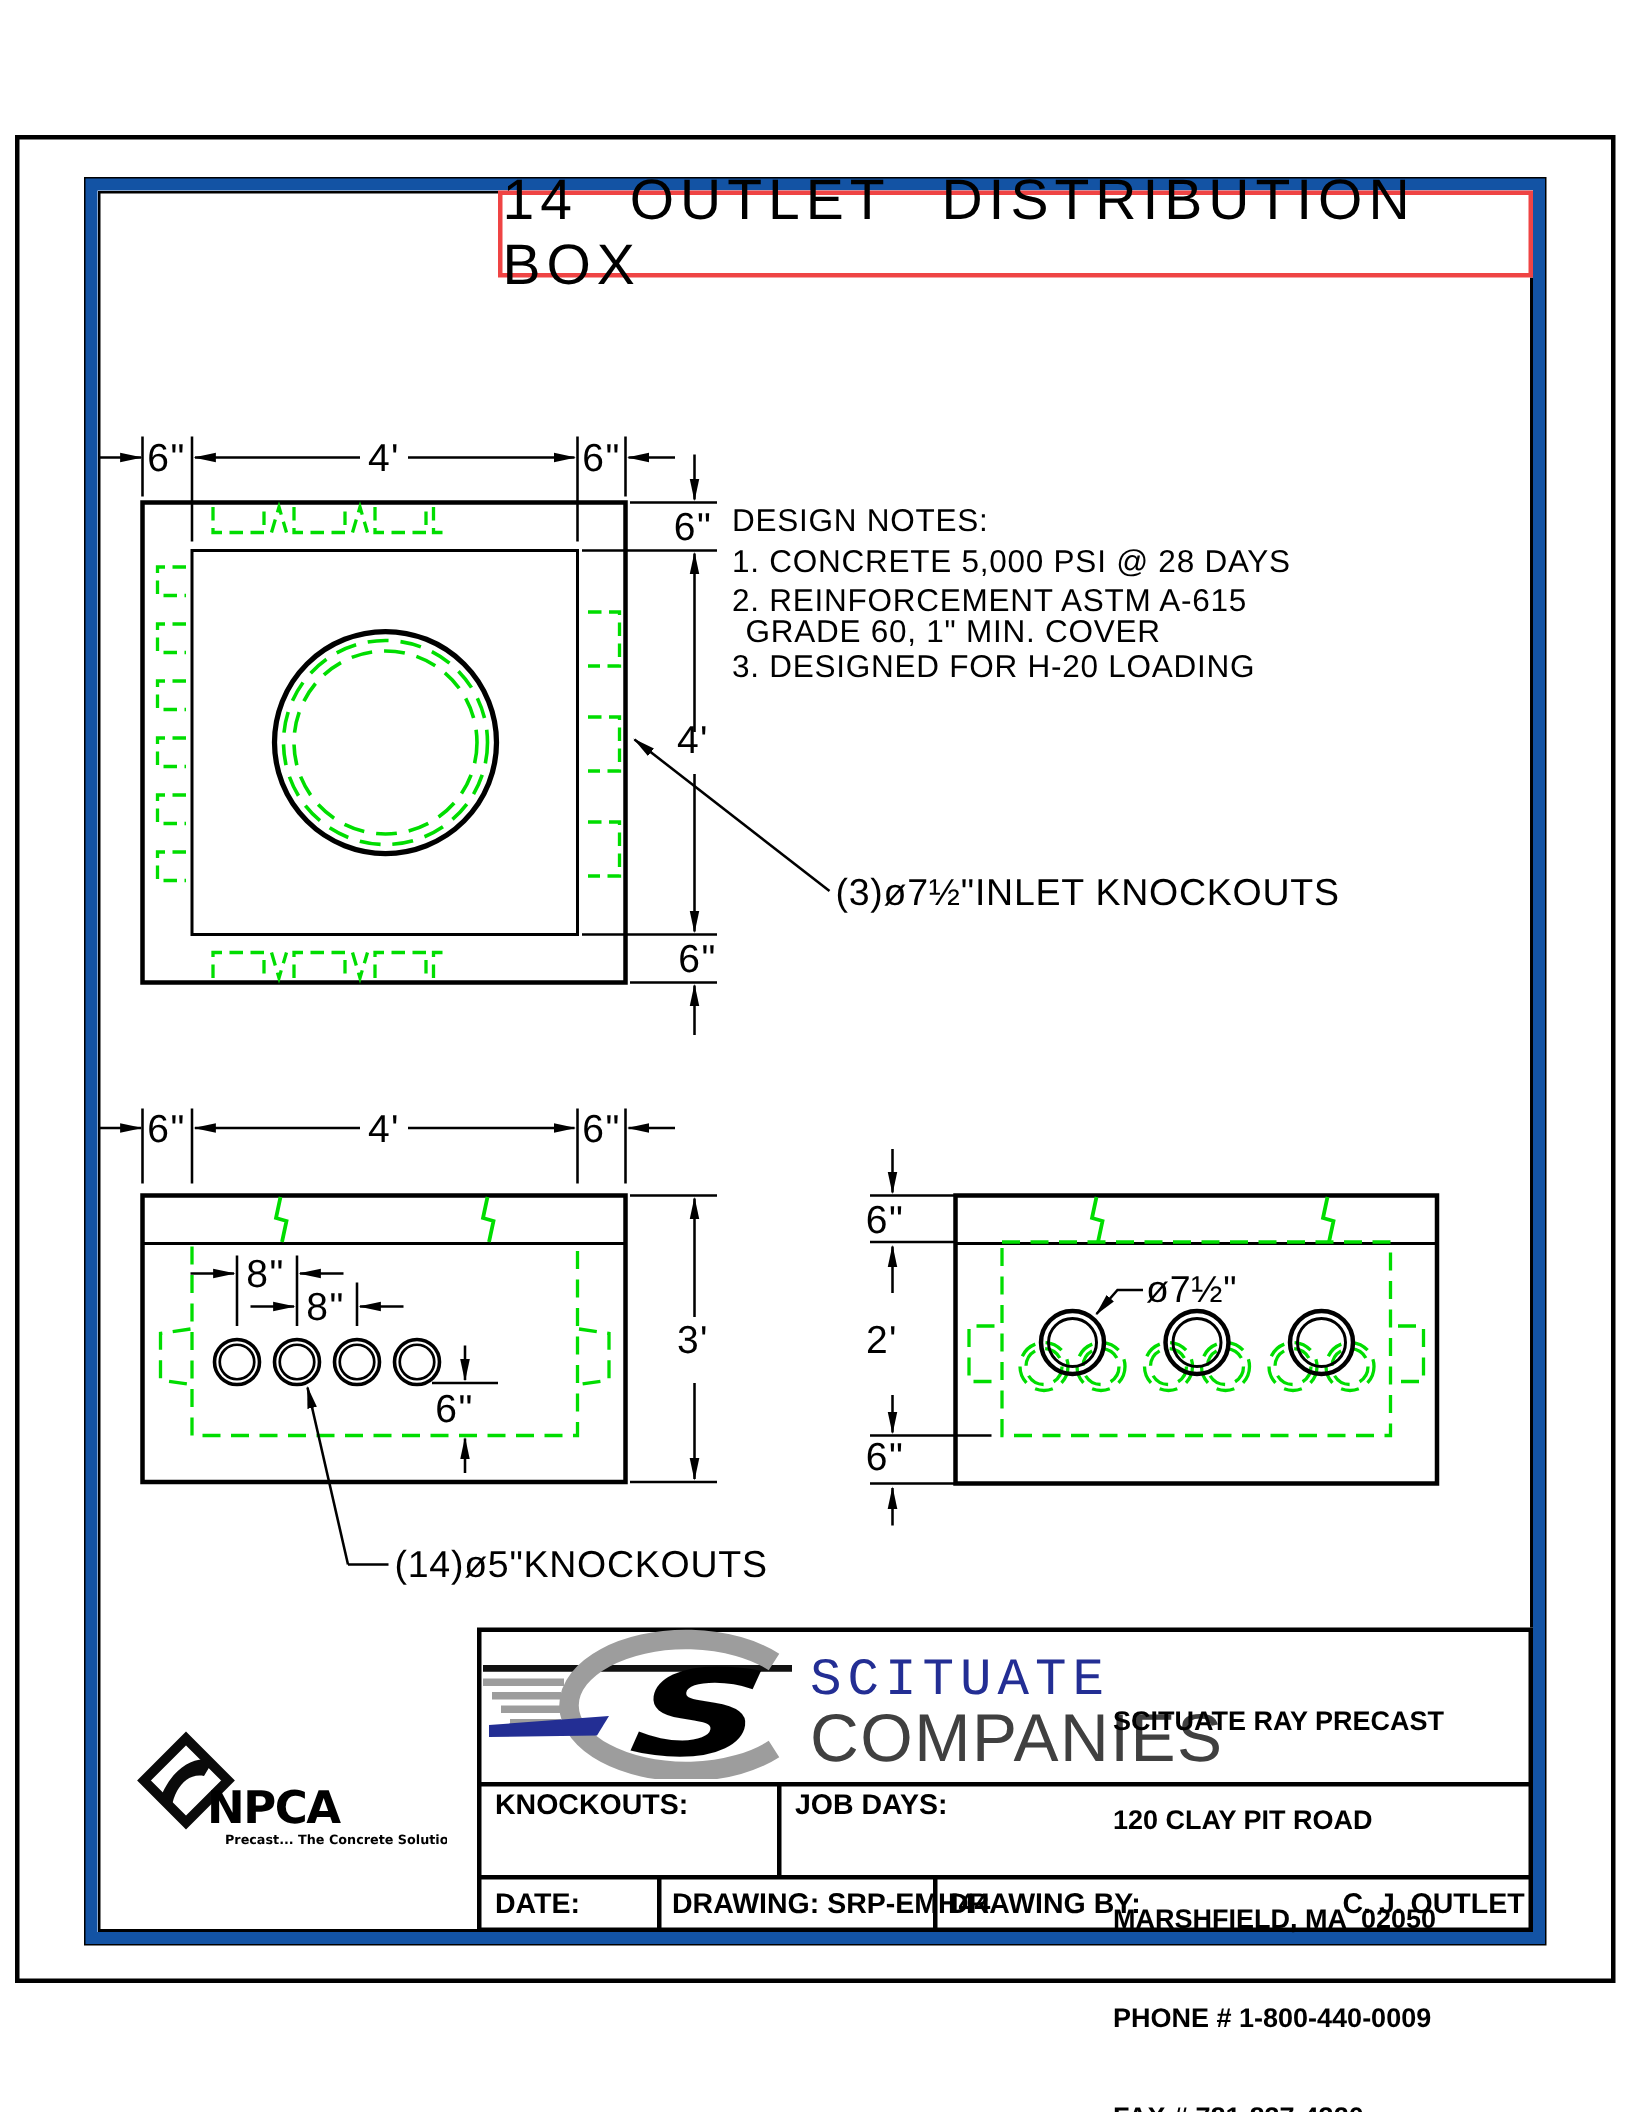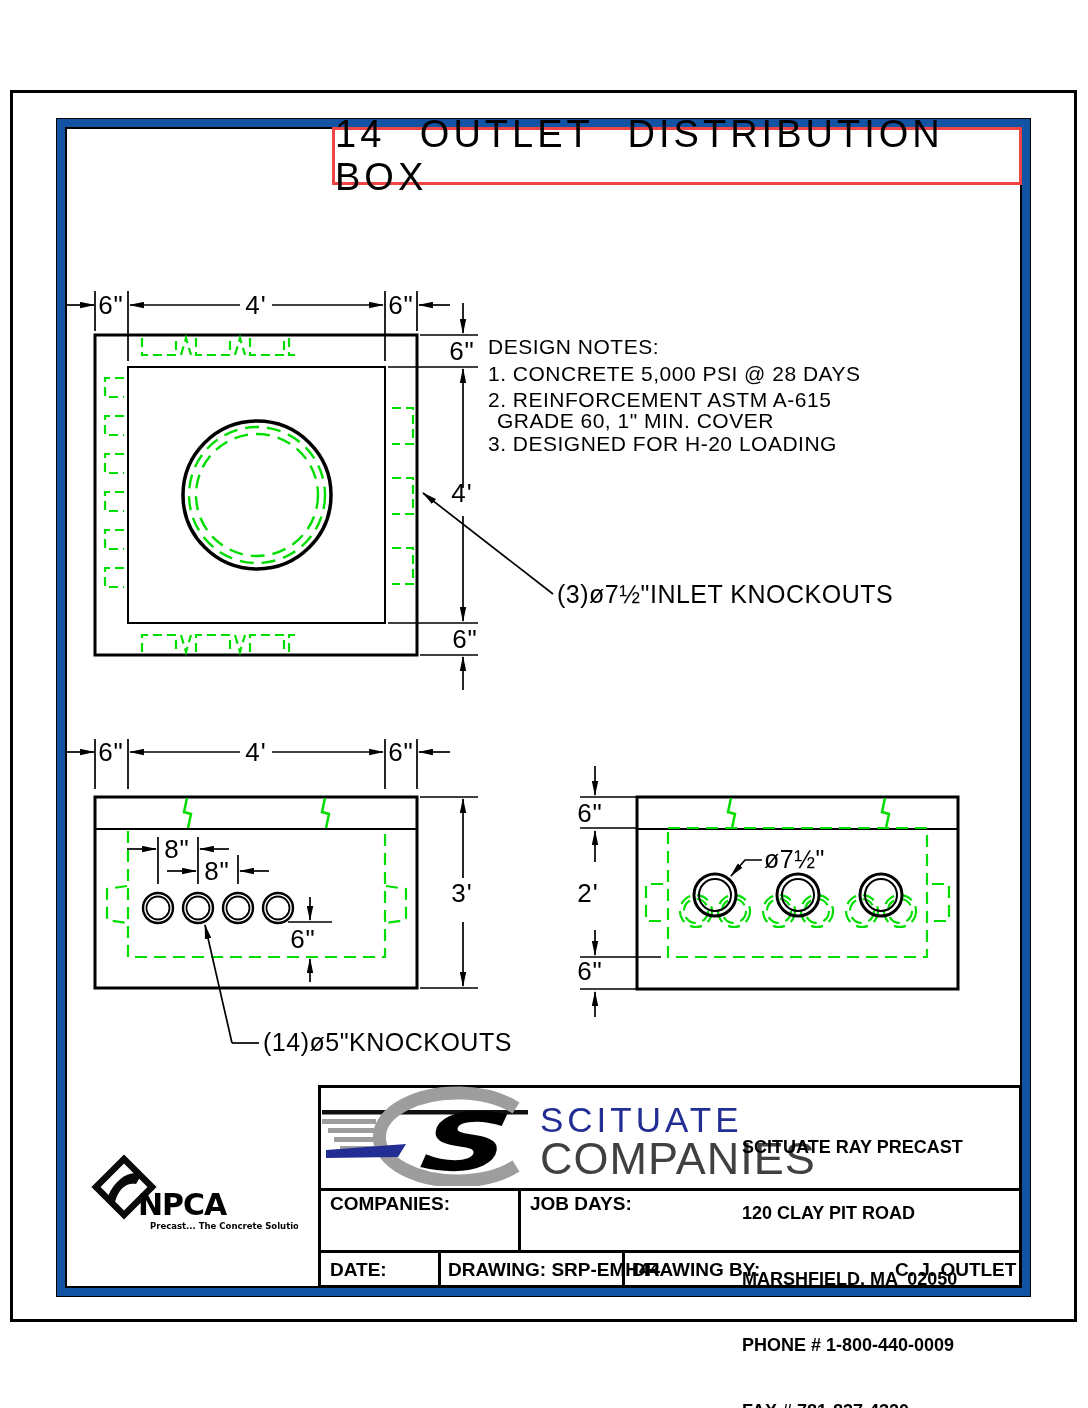--- a/index.html
+++ b/index.html
@@ -23,21 +23,21 @@
         border:3px solid #000;box-sizing:border-box;background:#fff;}
   .tb-h1{position:absolute;left:318px;top:1188px;width:704px;height:0;border-top:3px solid #000;}
   .tb-h2{position:absolute;left:318px;top:1250px;width:704px;height:0;border-top:3px solid #000;}
   .tb-v1{position:absolute;left:518px;top:1188px;width:0;height:62px;border-left:3px solid #000;}
   .tb-v2{position:absolute;left:438px;top:1250px;width:0;height:38px;border-left:3px solid #000;}
   .tb-v3{position:absolute;left:622px;top:1250px;width:0;height:38px;border-left:3px solid #000;}
   .tb-label{position:absolute;font-size:19px;font-weight:bold;color:#000;white-space:pre;}
   .addr{position:absolute;left:742px;top:1092px;font-size:18px;font-weight:bold;
         line-height:22px;color:#000;white-space:pre;}
   .logo-scituate-1{position:absolute;left:540px;top:1100px;font-size:35px;letter-spacing:4px;
-        color:#232e94;white-space:pre;}
+        color:#232e94;white-space:pre;font-family:Liberation Mono, monospace;}
   .logo-scituate-2{position:absolute;left:540px;top:1133px;font-size:45px;letter-spacing:1px;
         color:#404040;white-space:pre;}
 </style>
 </head>
 <body>
 
 <div class="page">
 
   <div class="outer-border"></div>
   <div class="blue-frame"></div>
@@ -257,20 +257,20 @@
     <div>FAX # 781-837-4320</div>
   </div>
 
   <svg width="210" height="92" viewBox="0 0 210 92" style="left:88px;top:1150px;">
     <polygon points="36,9 64,37 36,65 8,37" fill="#fff" stroke="#0a0a0a" stroke-width="6.5"></polygon>
     <path d="M20,46 C28,28 42,20 54,24 L48,34 C38,32 30,40 27,52 Z" fill="#0a0a0a"></path>
     <text x="50" y="65" font-family="DejaVu Sans, sans-serif" font-weight="900" font-size="30" letter-spacing="-1" fill="#0a0a0a">NPCA</text>
     <text x="62" y="79" font-family="DejaVu Sans, sans-serif" font-weight="bold" font-size="8.5" fill="#0a0a0a">Precast... The Concrete Solution.</text>
   </svg>
 
-  <span class="tb-label" style="left:330px;top:1193px;">COMPANIES:</span>
+  <span class="tb-label" style="left:330px;top:1193px;">KNOCKOUTS:</span>
   <span class="tb-label" style="left:530px;top:1193px;">JOB DAYS:</span>
   <span class="tb-label" style="left:330px;top:1259px;">DATE:</span>
   <span class="tb-label" style="left:448px;top:1259px;">DRAWING: SRP-EMH44</span>
   <span class="tb-label" style="left:632px;top:1259px;text-align:center;">DRAWING BY:</span>
   <span class="tb-label" style="left:895px;top:1259px;">C. J. OUTLET</span>
 
 </div>
 
 </body></html>

